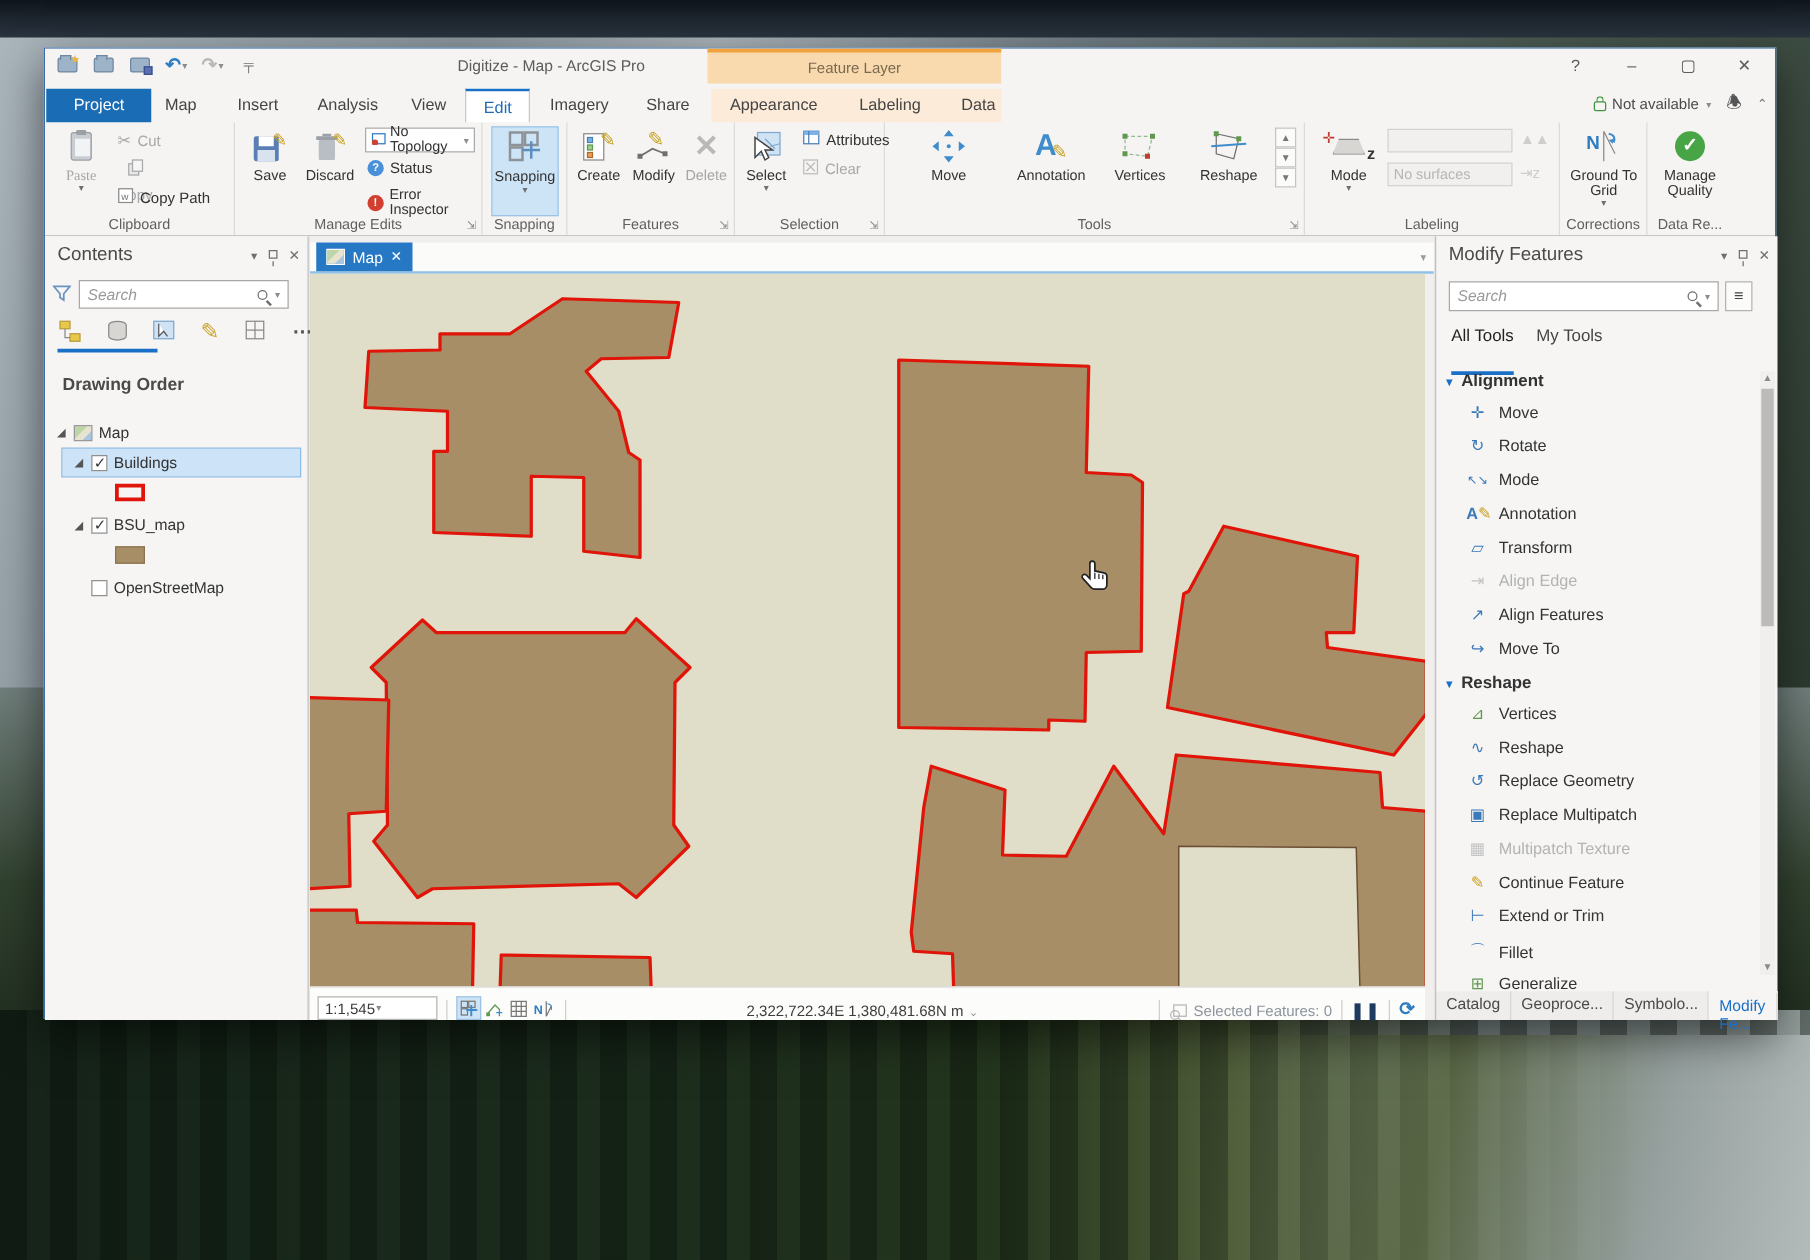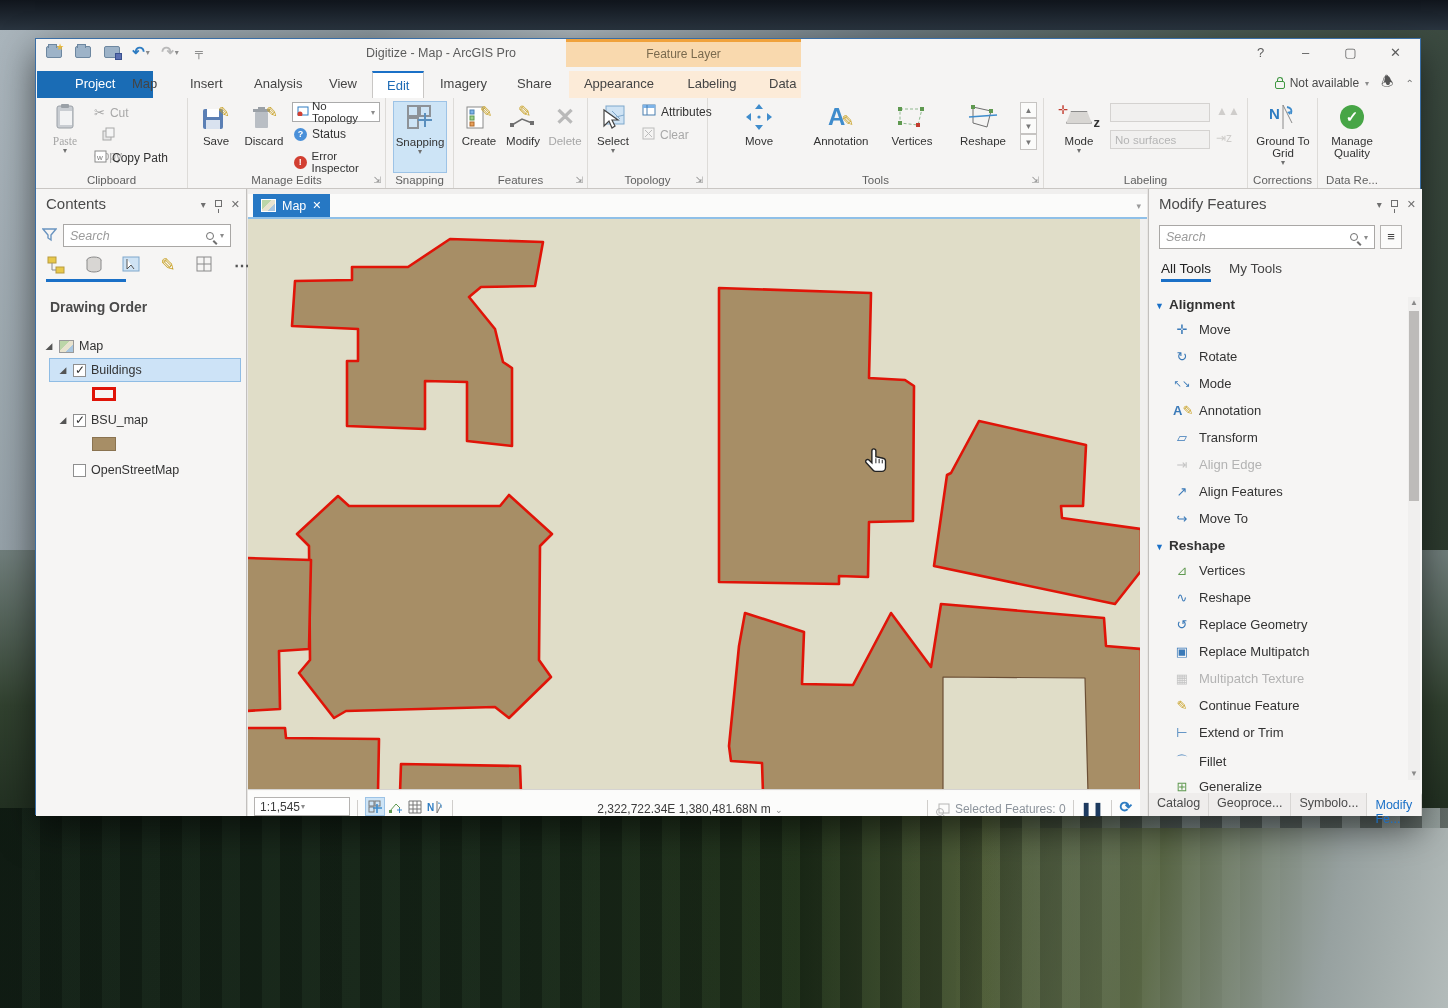--- a/index.html
+++ b/index.html
@@ -36,21 +36,21 @@
   .tinycaret { color:#8b8b8b; font-size:8px; margin-left:1px; }
   #title-text { position:absolute; left:300px; top:7px; width:210px; text-align:center; color:#5c5c5c; font-size:12.5px; }
   #ctx-header { position:absolute; left:530px; top:0; width:235px; height:28px; background:#f9d9ae; border-top:3px solid #f0a23c;
     color:#7a6a4e; font-size:12px; text-align:center; line-height:25px; }
   #win-controls { position:absolute; right:2px; top:0; display:flex; }
   #win-controls .wbtn { width:45px; height:27px; text-align:center; line-height:27px; color:#5c5c5c; font-size:13px; }
 
   
   #tabrow { position:absolute; left:0; top:28px; width:100%; height:31px; background:#f5f4f3; }
   .rtab { position:absolute; top:4px; height:27px; line-height:26px; padding:0 14px; font-size:13px; color:#444; }
-  .rtab.project { background:#1a6cb5; color:#fff; padding:0 38px; }
+  .rtab.project { background:#1a6cb5; color:#fff; padding:0 22px; }
   .rtab.active { background:#fff; color:#1e6bb5; border:1px solid #c9c7c5; border-bottom:none; border-top:2px solid #1a70c7; }
   .rtab.ctx { background:#fcebd8; }
   #ribbon-status { position:absolute; right:6px; top:32px; display:flex; align-items:center; gap:12px; color:#4a4a4a; font-size:12px; }
   .lock { width:10px; height:8px; border:1.5px solid #3f9641; border-radius:2px; position:relative; margin-top:4px;}
   .lock::before { content:""; position:absolute; left:1px; top:-5px; width:4px; height:4px; border:1.5px solid #3f9641; border-bottom:none; border-radius:3px 3px 0 0; }
   .bell { font-size:14px; color:#555; }
 
   
   #ribbon { position:absolute; left:0; top:59px; width:100%; height:91px; background:#f5f4f3; border-bottom:1px solid #c9c6c3; }
   .group { position:absolute; top:0; height:90px; border-right:1px solid #dddbd8; }
@@ -115,21 +115,21 @@
   #scalebox { width:96px; height:19px; background:#fff; border:1px solid #b5b3b1; margin-left:6px;
      display:flex; align-items:center; padding:0 5px; font-size:12px; }
   .ms-ico { width:20px; height:19px; display:flex; align-items:center; justify-content:center; color:#2e7cc2; font-size:12px; }
   .ms-ico.hl { background:#cde4f6; border:1px solid #9dc3e6; }
   #coords { flex:1; text-align:center; color:#3c3c3c; }
   #selfeat { color:#8d949c; display:flex; align-items:center; gap:5px; }
 
   
   #modify-panel { left:1112px; top:0; width:274px; height:627px; border-left:1px solid #c2c0be; }
   #mf-tabs { position:absolute; left:12px; top:72px; font-size:13.5px; color:#444; display:flex; gap:18px; }
-  #mf-tab-active { color:#222; border-bottom:3px solid #1a70c7; padding-bottom:3px; }
+  #mf-tab-active { color:#222; border-bottom:3px solid #1a70c7; padding-bottom:21px; }
   .sect { position:absolute; left:6px; font-size:13.5px; font-weight:bold; color:#333; }
   .sect .chev { font-size:9px; color:#1a70c7; margin-right:5px; font-weight:normal; }
   .tool { position:absolute; left:24px; display:flex; align-items:center; gap:8px; font-size:13px; color:#333; }
   .tool .tico { width:18px; text-align:center; color:#3b7ab8; font-size:13px; }
   .tool.dis { color:#b3b3b3; } .tool.dis .tico { color:#c4c4c4; }
   #mf-scroll { position:absolute; right:2px; top:108px; width:12px; height:483px; background:#f0efee; }
   #mf-scroll .sarrow { height:12px; text-align:center; font-size:8px; color:#8a8a8a; line-height:12px; }
   #mf-thumb { position:absolute; left:1px; top:14px; width:10px; height:190px; background:#bdbbb9; }
   #mf-menu { position:absolute; right:20px; top:36px; width:22px; height:24px; border:1px solid #b5b3b1; background:#fbfbfa;
      color:#444; text-align:center; line-height:22px; font-size:13px; }
@@ -356,21 +356,21 @@
             </svg></span>
         <span>Attributes</span>
         </div>
       <div class="smallbtn dis" style="left:54px;top:29px;">
         <span><svg width="13" height="13">
               <rect x="1" y="1" width="11" height="11" fill="none" stroke="#bcbcbc"></rect>
               <path d="M3 3 L10 10 M10 3 L3 10" stroke="#bcbcbc"></path>
             </svg></span>
         <span>Clear</span>
         </div>
-      <div class="glabel">Topology</div>
+      <div class="glabel">Selection</div>
       <span class="launcher">⇲</span>
     </div>
 
     <div class="group" style="left:672px;width:336px;">
       <div class="bigbtn" style="left:28px;width:46px;">
         <div class="bicon">
           <svg width="30" height="30">
               <path d="M15 2 L19 7 H11 Z M15 28 L11 23 H19 Z M2 15 L7 11 V19 Z M28 15 L23 19 V11 Z" fill="#3f8ccc"></path>
               <circle cx="15" cy="15" r="1.6" fill="#3f8ccc"></circle>
             </svg>

